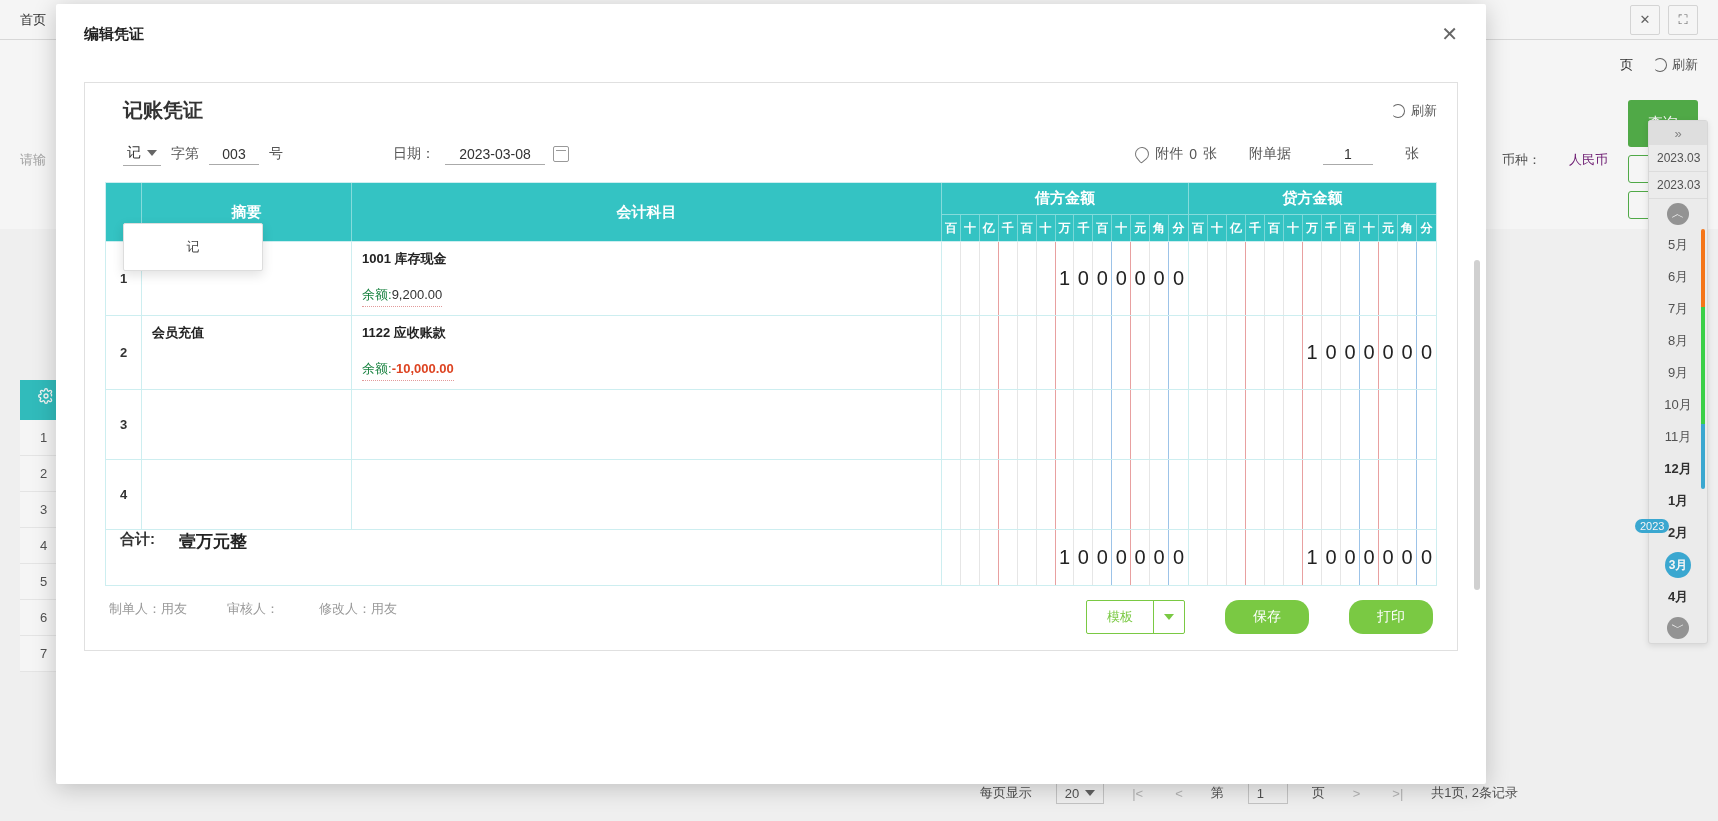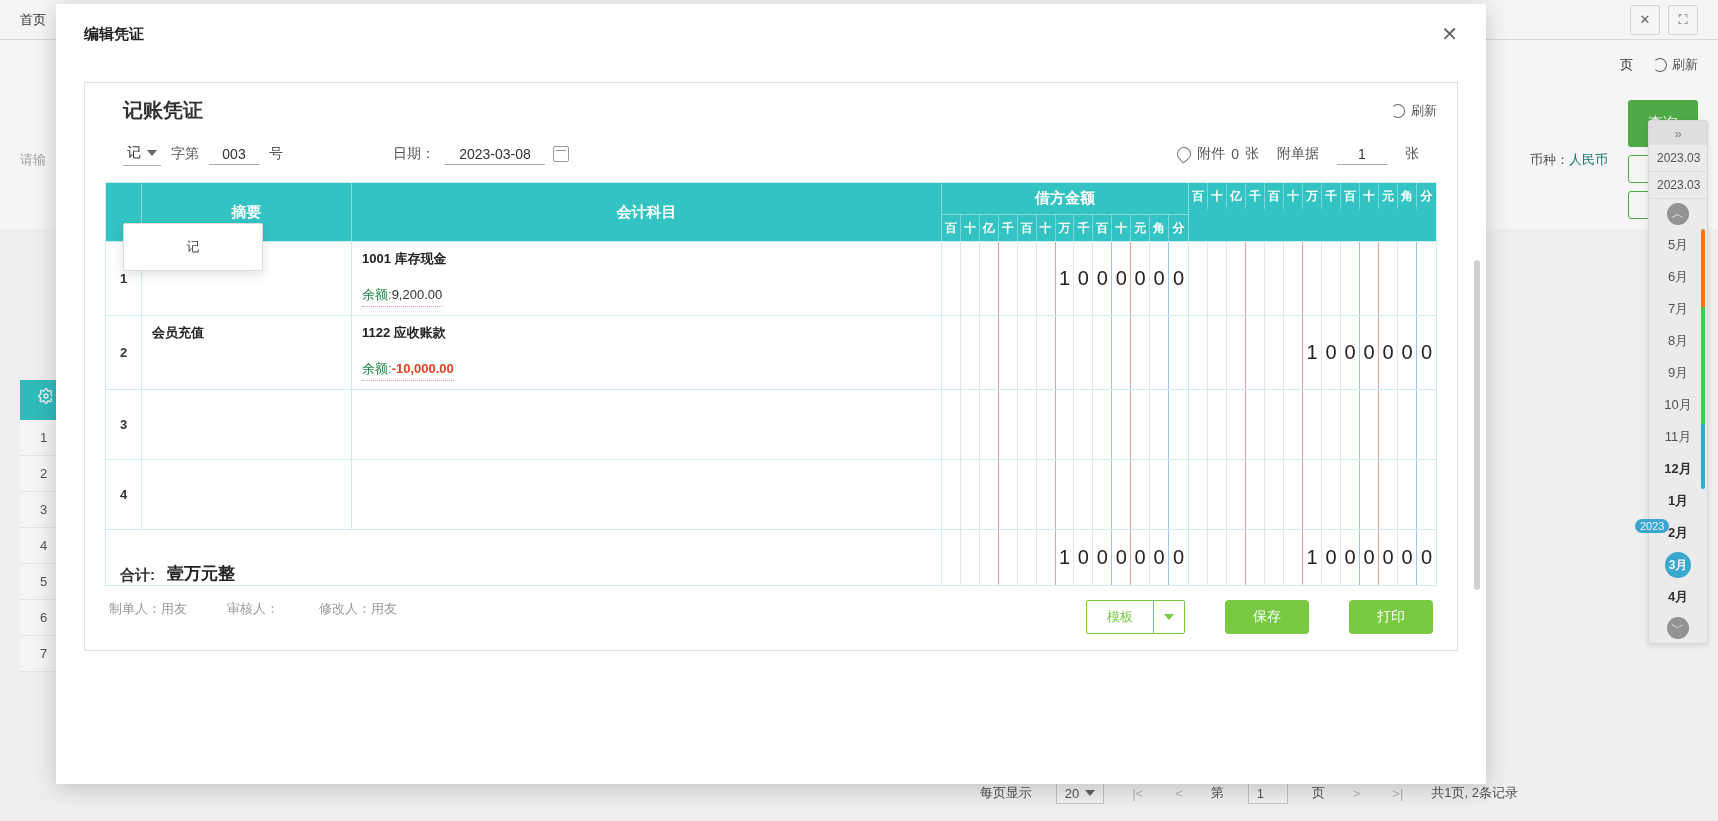--- a/index.html
+++ b/index.html
@@ -7,21 +7,21 @@
 
 
 .bg-page { position: absolute; inset: 0; background: #f9f9f9; }
 .bg-topbar { height: 40px; background: #fff; border-bottom: 1px solid #e0e0e0; display: flex; align-items: center; padding: 0 20px; justify-content: space-between; }
 .bg-topbar .right-icons { display: flex; gap: 8px; }
 .top-icon-box { width: 30px; height: 30px; border: 1px solid #ddd; display: flex; align-items: center; justify-content: center; color: #666; border-radius: 2px; cursor: pointer; }
 .bg-subbar { height: 50px; background: #fff; display: flex; align-items: center; padding: 0 20px; justify-content: flex-end; gap: 20px; }
 .bg-refresh { color: #555; display: flex; align-items: center; gap: 5px; }
 .bg-filterbar { background: #fff; padding: 10px 20px; display: flex; align-items: center; justify-content: flex-end; gap: 20px; }
 .currency-label { color: #555; }
-.currency-val { color: #0f766e; }
+.currency-val { color: #701a75; margin-left: 28px; }
 .btn-side { display: flex; flex-direction: column; gap: 8px; }
 .btn-green { background: #54b04a; color: #fff; border: none; padding: 14px 20px; border-radius: 3px; font-size: 15px; }
 .btn-green-outline { background: #fff; color: #54b04a; border: 1px solid #54b04a; padding: 4px 18px; border-radius: 3px; font-size: 13px; }
 
 
 .timeline { position: absolute; right: 10px; top: 120px; width: 60px; background: #f5f5f5; border: 1px solid #e0e0e0; border-radius: 3px; box-shadow: 0 2px 6px rgba(0,0,0,.1); }
 .timeline-year { padding: 6px 8px; font-size: 12px; color: #555; text-align: center; border-bottom: 1px solid #e5e5e5; }
 .timeline-arrow { width: 100%; height: 24px; display: flex; align-items: center; justify-content: center; background: #e8e8e8; color: #888; }
 .timeline-arrow.circ { background: #999; color: #fff; border-radius: 50%; width: 22px; height: 22px; margin: 4px auto; }
 .timeline-months { position: relative; }
@@ -50,21 +50,21 @@
 .modal-body { flex: 1; padding: 0 28px 20px; overflow: auto; position: relative; }
 
 .voucher-panel { border: 1px solid #e0e0e0; margin-top: 22px; padding-bottom: 12px; position: relative; }
 .vp-top { display: flex; justify-content: space-between; padding: 14px 20px 8px 38px; }
 .vp-title { font-size: 20px; font-weight: 600; color: #333; }
 .vp-refresh { color: #555; display: flex; align-items: center; gap: 6px; font-size: 13px; }
 .refresh-icon { display: inline-block; width: 14px; height: 14px; border: 1.5px solid #666; border-left-color: transparent; border-radius: 50%; position: relative; }
 
 .vp-meta { display: flex; align-items: center; gap: 20px; padding: 10px 38px 16px; color: #555; font-size: 14px; }
 .meta-left, .meta-right { display: flex; align-items: center; gap: 10px; }
-.meta-right { margin-left: auto; gap: 18px; }
+.meta-right { margin-left: auto; gap: 32px; }
 .dd { display: inline-flex; align-items: center; gap: 6px; border-bottom: 1px solid #aaa; padding: 2px 4px 3px; color: #333; }
 .tri-down { width: 0; height: 0; border-left: 5px solid transparent; border-right: 5px solid transparent; border-top: 6px solid #666; }
 .underline-inp { border: none; border-bottom: 1px solid #aaa; width: 50px; text-align: center; font-size: 14px; padding: 2px; color: #333; }
 .date-wrap { display: inline-flex; align-items: center; gap: 8px; }
 .cal-icon { width: 16px; height: 16px; border: 1.3px solid #999; border-radius: 2px; position: relative; }
 .cal-icon::before { content: ""; position: absolute; top: 3px; left: 2px; right: 2px; height: 1px; background: #999; }
 .attach-icon { width: 14px; height: 14px; border: 1.3px solid #777; border-radius: 7px 7px 7px 2px; transform: rotate(-40deg); display: inline-block; }
 
 
 .dd-popup { position: absolute; left: 38px; top: 140px; width: 140px; background: #fff; border: 1px solid #ddd; box-shadow: 0 4px 12px rgba(0,0,0,.12); border-radius: 2px; z-index: 5; }
@@ -94,32 +94,32 @@
 .acc-bal .lab { color: #15803d; margin-top: 23px; }
 .vt-row .col-amt { border-right: 1px solid #cdeef0; }
 .vt-row .col-amt:last-child { border-right: none; }
 .amt-cells { display: flex; height: 100%; }
 .dcell { width: 19px; border-right: 1px solid #e6e6e6; display: flex; align-items: center; justify-content: center; font-size: 20px; color: #222; font-family: Arial; }
 .dcell.b-blue { border-right: 1px solid #9cc3e8; }
 .dcell.b-red { border-right: 1px solid #e8a0a0; }
 .dcell:last-child { border-right: none; }
 
 .vt-total { display: flex; border-top: 1px solid #cdeef0; height: 56px; background: #fff; }
-.total-label { width: 680px; display: flex; align-items: flex-end; padding-left: 14px; font-size: 15px; border-right: 1px solid #cdeef0; gap: 12px; }
+.total-label { width: 680px; display: flex; align-items: flex-start; padding-left: 14px; font-size: 15px; border-right: 1px solid #cdeef0; gap: 24px; }
 .total-label .lab { font-weight: 600; }
 .total-label .words { font-weight: 700; font-size: 17px; color: #222; }
 .vt-total .col-amt { border-right: 1px solid #cdeef0; }
 .vt-total .col-amt:last-child { border-right: none; }
 
 .vp-foot { display: flex; padding: 14px 24px 4px; gap: 40px; color: #999; font-size: 13px; }
 .vp-foot .spacer { flex: 1; }
 .btn-tpl { border: 1px solid #7ac943; color: #7ac943; background: #fff; height: 34px; display: inline-flex; align-items: center; border-radius: 2px; }
 .btn-tpl .lab { padding: 0 20px; border-right: 1px solid #7ac943; height: 100%; display: flex; align-items: center; }
 .btn-tpl .car { width: 30px; display: flex; align-items: center; justify-content: center; }
-.btn-prim { background: #7ac943; color: #fff; border: none; height: 34px; padding: 0 28px; border-radius: 4px; font-size: 14px; }
+.btn-prim { background: #7ac943; color: #fff; border: none; height: 34px; padding: 0 28px; border-radius: 14px; font-size: 14px; }
 
 .scrollbar-ind { position: absolute; right: 6px; top: 200px; width: 6px; height: 330px; background: #d0d0d0; border-radius: 3px; }
 
 svg.ico { width: 16px; height: 16px; }
 </style>
 </head>
 <body>
 
 <div class="bg-page">
   <div class="bg-topbar">
@@ -318,20 +318,21 @@
                   <div class="unit">万</div>
                   <div class="unit">千</div>
                   <div class="unit">百</div>
                   <div class="unit">十</div>
                   <div class="unit">元</div>
                   <div class="unit">角</div>
                   <div class="unit">分</div>
                 </div>
             </div>
             <div class="col-amt">
+              <div class="amt-title">贷方金额</div>
               <div class="amt-units" id="units-credit">
                   <div class="unit">百</div>
                   <div class="unit">十</div>
                   <div class="unit">亿</div>
                   <div class="unit">千</div>
                   <div class="unit">百</div>
                   <div class="unit">十</div>
                   <div class="unit">万</div>
                   <div class="unit">千</div>
                   <div class="unit">百</div>

